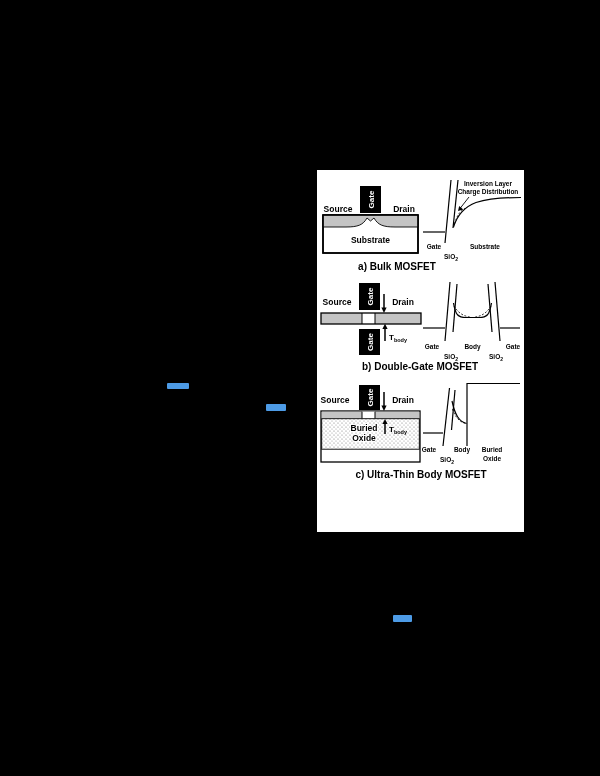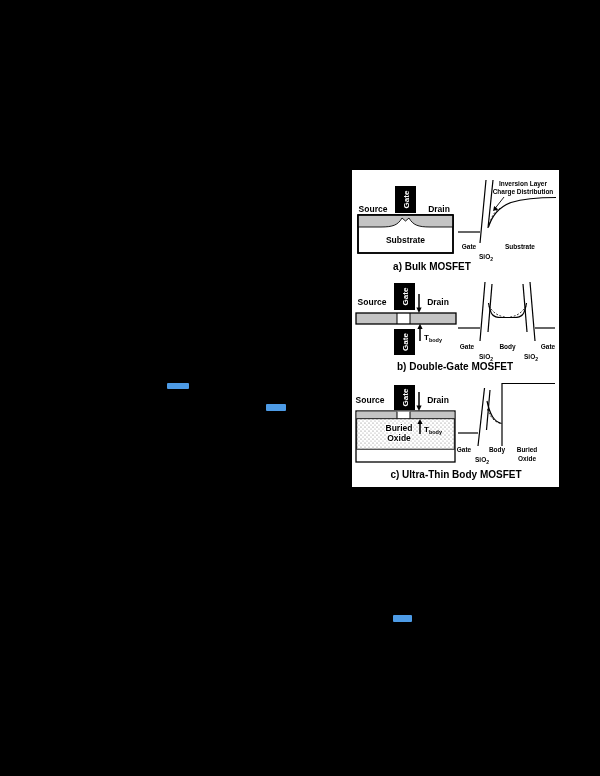--- a/index.html
+++ b/index.html
@@ -1,21 +1,21 @@
 <!DOCTYPE html>
 <html><head>
 <meta charset="utf-8">
 <style>
   html,body{margin:0;padding:0;}
   body{width:600px;height:776px;background:#000;overflow:hidden;
        font-family:"Liberation Sans",sans-serif;}
   .page{position:relative;width:600px;height:776px;background:#000;}
 
-  .figure-panel{position:absolute;left:317px;top:170px;width:207px;height:317px;
-                background:#fff;margin-left:35px;}
+  .figure-panel{position:absolute;left:317px;top:170px;width:207px;height:362px;
+                background:#fff;}
 
   .hyperlink{position:absolute;display:block;background:#4d9be6;border-radius:1px;}
   .hyperlink.l1{left:167px;top:383px;width:22px;height:6px;}
   .hyperlink.l2{left:266px;top:404px;width:20px;height:7px;}
   .hyperlink.l3{left:393px;top:615px;width:19px;height:7px;}
 
   
   .band-line{stroke:#000;stroke-width:1.2;fill:none;}
   .thin-line{stroke:#000;stroke-width:0.9;fill:none;}
   .band-dash{stroke:#000;stroke-width:0.8;fill:none;stroke-dasharray:2,1.6;}

